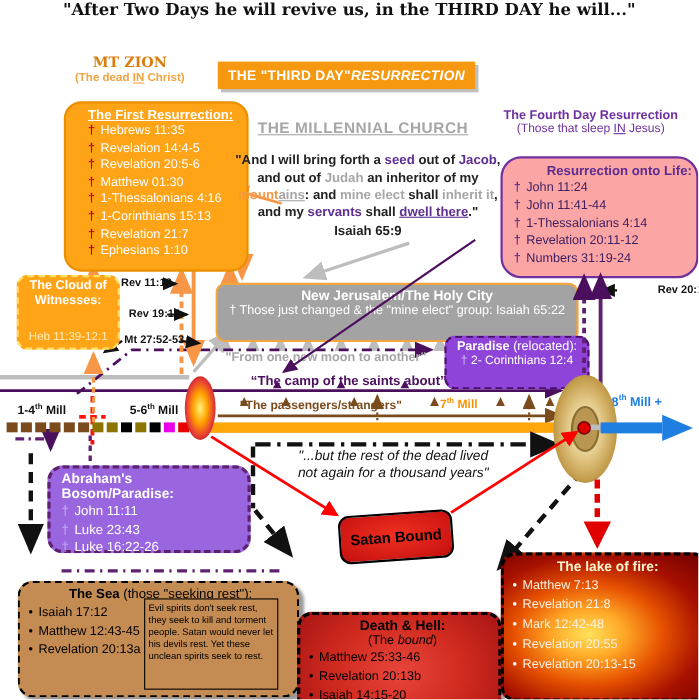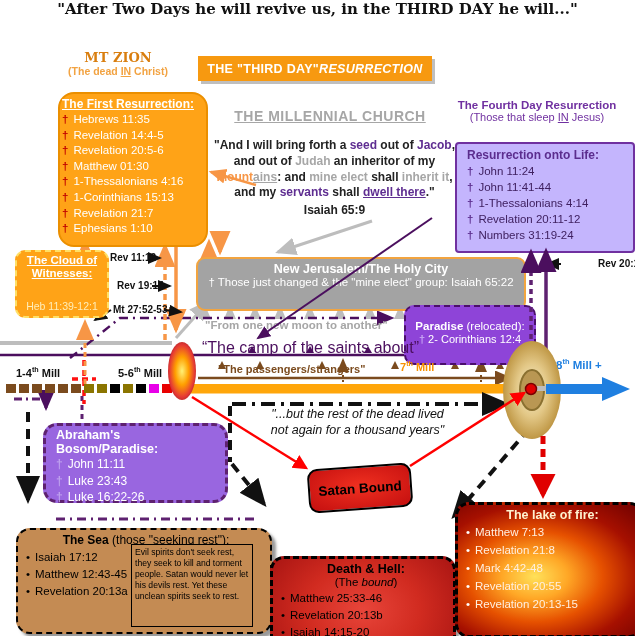--- a/index.html
+++ b/index.html
@@ -13,62 +13,62 @@
     font-weight:bold;font-size:15px;color:#111;z-index:2;}
 
   #mtzion{left:48;left:48px;top:50px;width:140px;text-align:center;z-index:2;}
   #mtzion .t1{font-family:"DejaVu Serif",serif;font-weight:bold;font-size:13px;color:#D97E0F;}
   #mtzion .t2{font-size:10.5px;color:#F2A342;font-weight:bold;text-align:center;}
 
   #banner{left:198px;top:56px;width:234px;height:25px;background:#F79910;
     box-shadow:3px 3px 0 #BFBFBF;display:flex;align-items:center;justify-content:center;
     color:#fff;font-weight:bold;font-size:12.5px;letter-spacing:.3px;z-index:2;}
   #first-res{left:58px;top:92px;width:140px;height:146px;background:#FFA317;border:2px solid #EB8F00;
-    border-radius:16px;padding:3px 4px 2px 2px;}
+    border-radius:16px;padding:3px 4px 2px 20px;}
   #first-res .bt{color:#fff;font-weight:bold;font-size:12px;text-decoration:underline;margin-bottom:1px;}
   #first-res .li-row{color:#fff;font-size:11.5px;line-height:15.6px;}
   #first-res .bullet{color:#C00000;font-weight:bold;}
 
   #church-head{left:230px;top:108px;width:200px;text-align:center;color:#A6A6A6;font-weight:bold;
     font-size:14px;text-decoration:underline;letter-spacing:.5px;z-index:2;}
   #quote{left:212px;top:138px;width:245px;text-align:center;font-size:12px;font-weight:bold;
     color:#222;line-height:1.32;z-index:2;}
   #quote-ref{left:212px;top:203px;width:245px;text-align:center;font-size:12px;font-weight:bold;color:#222;z-index:2;}
 
   #fourth-head{left:448px;top:99px;width:178px;text-align:center;z-index:2;}
   #fourth-head .t1{color:#7030A0;font-weight:bold;font-size:11.5px;}
   #fourth-head .t2{color:#7030A0;font-size:11px;}
 
-  #res-life{left:455px;top:142px;width:162px;height:101px;background:#c4b5fd;border:2.5px solid #7030A0;
-    border-radius:4px;padding:4px 4px 2px 10px;}
+  #res-life{left:455px;top:142px;width:162px;height:101px;background:#fca5a5;border:2.5px solid #7030A0;
+    border-radius:19px;padding:4px 4px 2px 10px;text-align:right;}
   #res-life .bt{color:#5B2D8E;font-weight:bold;font-size:12px;margin-bottom:1px;}
   #res-life .li-row{color:#3F2060;font-size:11.5px;line-height:16px;}
   #res-life .bullet{color:#5B2D8E;font-weight:bold;}
 
   #cloud{left:15px;top:250px;width:90px;height:62px;background:#FFA317;border:2.5px dashed #FFE066;
     border-radius:10px;text-align:center;padding-top:2px;}
-  #cloud .bt{color:#fff;font-weight:bold;font-size:11.5px;line-height:1.15;text-decoration:underline;}
+  #cloud .bt{color:#fff;font-weight:bold;font-size:11.5px;line-height:1.15;}
   #cloud .ref{color:#FFEDB8;font-size:10.5px;margin-top:20px;}
 
   .lbl{font-size:10px;font-weight:bold;color:#111;white-space:nowrap;}
   #lbl-rev1112{left:110px;top:252px;} #lbl-rev1914{left:117px;top:280px;}
   #lbl-mt2752{left:113px;top:304px;}  #lbl-rev2012{left:598px;top:258px;}
 
   #new-jer{left:196px;top:257px;width:326px;height:47px;background:#A3A3A3;border:2px solid #F2A43F;
     border-radius:9px;text-align:center;color:#fff;padding-top:3px;}
   #new-jer .t1{font-weight:bold;font-size:12.5px;}
   #new-jer .t2{font-size:11.5px;}
 
   #paradise{left:404px;top:305px;width:128px;height:43px;background:#8E44D8;border:2.5px dashed #4A0E6B;
-    border-radius:10px;text-align:center;color:#fff;padding-top:13px;}
+    border-radius:10px;text-align:center;color:#fff;padding-top:2px;}
   #paradise .t1{font-size:11.5px;}
   #paradise .t2{font-size:11px;margin-top:1px;}
 
   #new-moon{left:205px;top:319px;width:200px;color:#A6A6A6;font-weight:bold;font-size:11.5px;z-index:2;white-space:nowrap;}
-  #camp{left:202px;top:339px;width:220px;color:#4B0F5E;font-weight:normal;font-size:16px;z-index:2;white-space:nowrap;}
+  #camp{left:228px;top:339px;width:220px;color:#4B0F5E;font-weight:bold;font-size:12px;z-index:2;white-space:nowrap;}
 
   .mill{font-weight:bold;font-size:11px;color:#111;z-index:2;white-space:nowrap;}
   #mill14{left:16px;top:366px;} #mill56{left:118px;top:366px;}
   #passengers{left:218px;top:363px;color:#7B4B1E;font-weight:bold;font-size:11px;z-index:2;white-space:nowrap;}
   #mill7{left:400px;top:360px;color:#F79100;} #mill8{left:556px;top:357px;color:#1F7FE0;font-size:11.5px;}
 
   #squares{left:6px;top:384px;display:flex;gap:3px;z-index:2;}
   #squares span{width:10px;height:9px;display:inline-block;}
 
   #rest-dead{left:245px;top:407px;width:225px;text-align:center;font-style:italic;font-size:12.5px;
@@ -411,21 +411,21 @@
         <div class="li-row">
           <span class="bullet">•</span>
           <span class="li-text">Matthew 7:13</span>
         </div>
         <div class="li-row">
           <span class="bullet">•</span>
           <span class="li-text">Revelation 21:8</span>
         </div>
         <div class="li-row">
           <span class="bullet">•</span>
-          <span class="li-text">Mark 4:42-48</span>
+          <span class="li-text">Mark 12:42-48</span>
         </div>
         <div class="li-row">
           <span class="bullet">•</span>
           <span class="li-text">Revelation 20:55</span>
         </div>
         <div class="li-row">
           <span class="bullet">•</span>
           <span class="li-text">Revelation 20:13-15</span>
         </div>
       </div>

